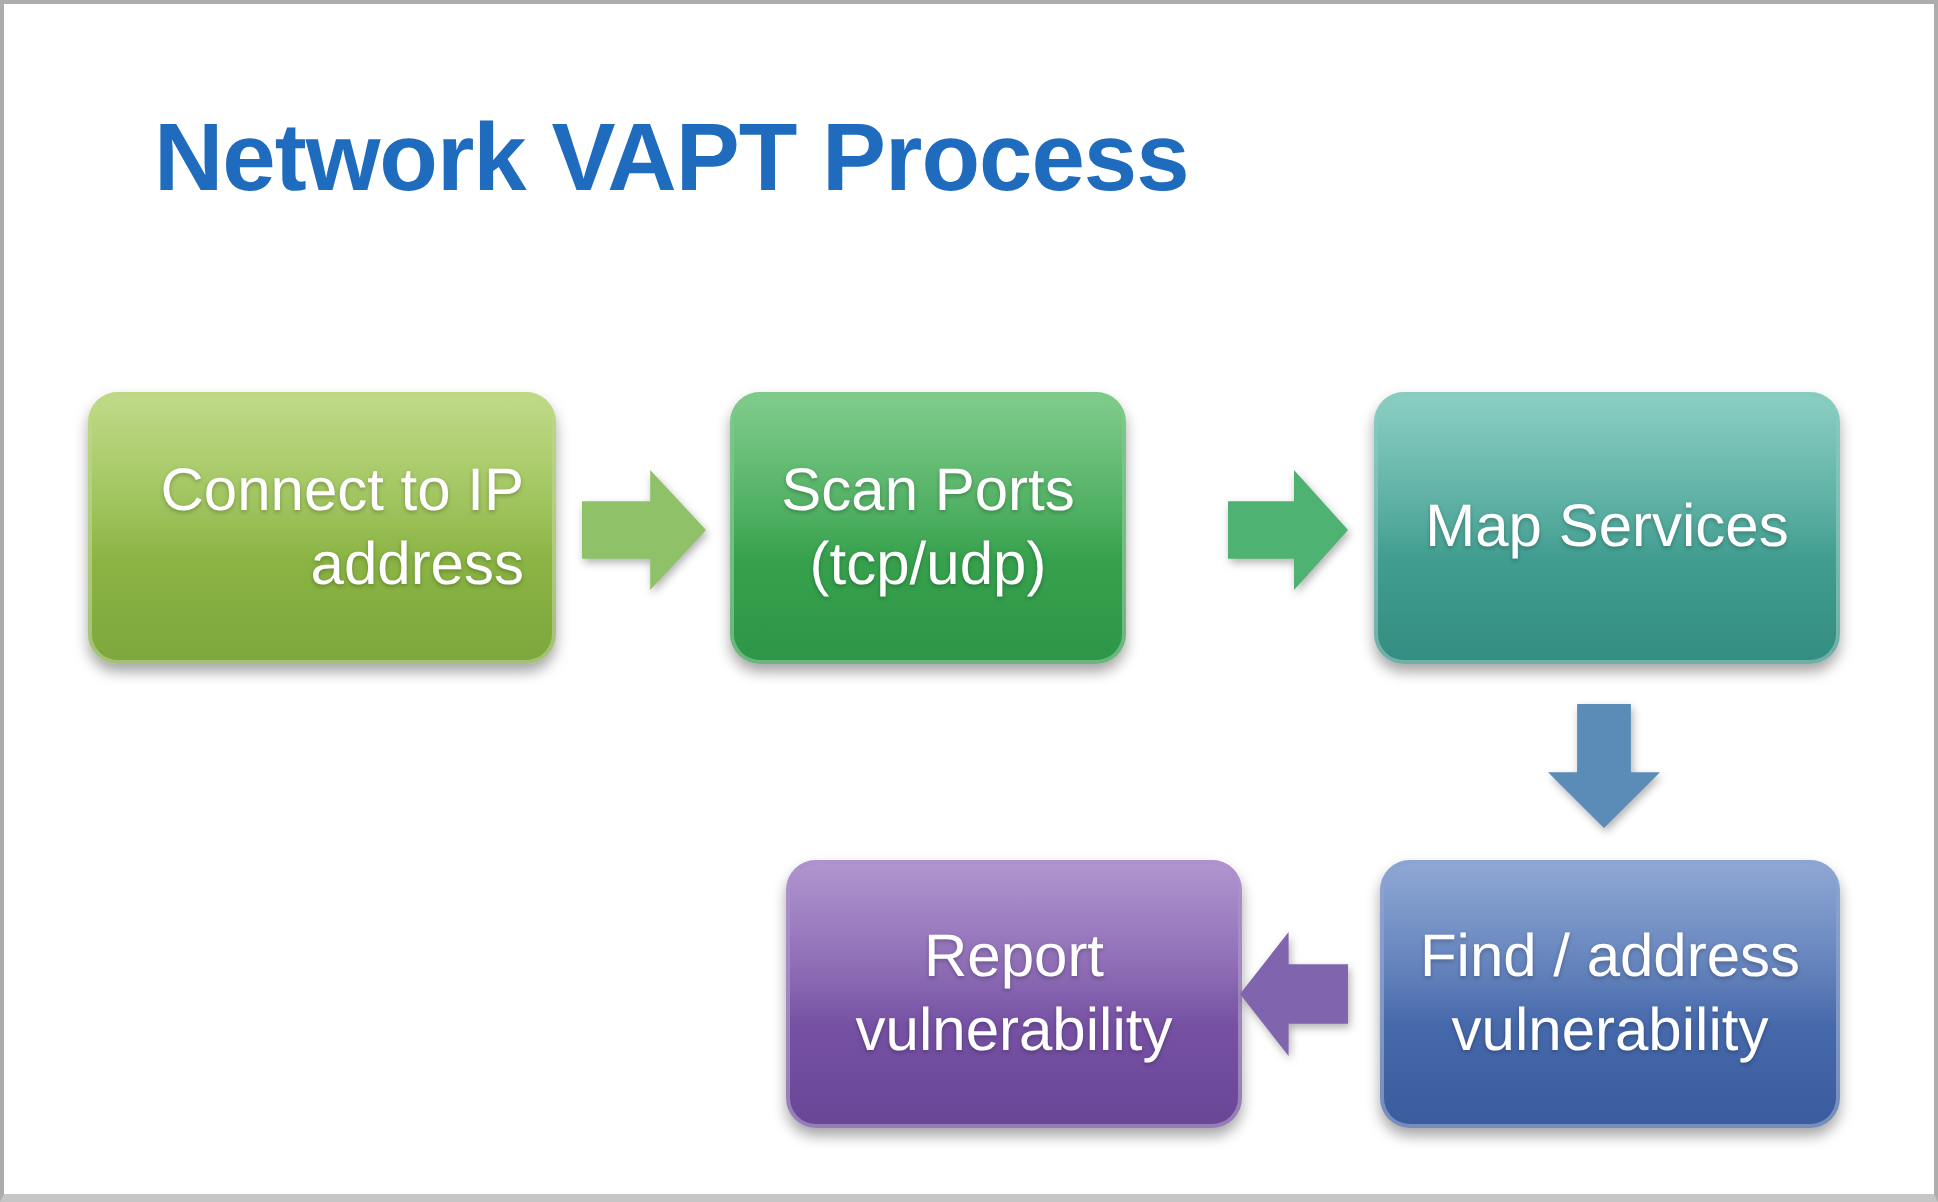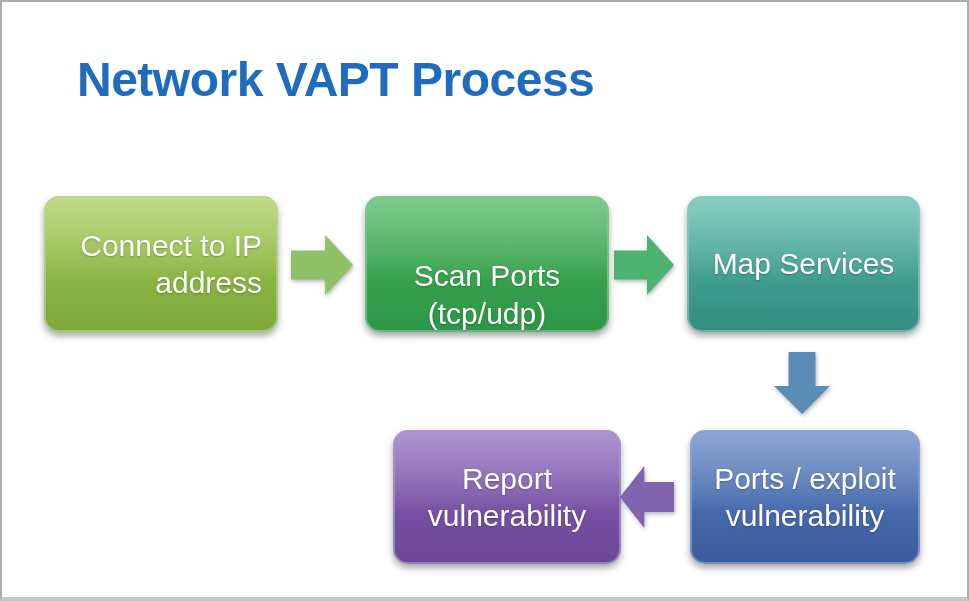--- a/index.html
+++ b/index.html
@@ -56,21 +56,21 @@
   }
   .step-label {
     position: relative;
     z-index: 1;
     text-shadow: 0 1px 2px rgba(0,0,0,0.25);
   }
   
   .row1 { top: 194px; height: 136px; }
   .row2 { top: 428px; height: 134px; }
   .step-1 { left: 42px;  width: 234px; }
-  .step-2 { left: 363px; width: 244px; align-items: flex-end; }
+  .step-2 { left: 363px; width: 198px; }
   .step-3 { left: 685px; width: 233px; justify-content: center; }
   .step-4 { left: 688px; width: 230px; }
   .step-5 { left: 365px; width: 228px; margin-left: 26px; }
 
   .arrow-wrap {
     position: absolute;
     filter: drop-shadow(1px 2px 2px rgba(0,0,0,0.30));
   }
   .arrow {
     width: 100%;
@@ -118,16 +118,16 @@
 
   <div class="step row2 step-5" style="background: linear-gradient(rgb(138, 99, 184) 0%, rgb(106, 70, 151) 100%);">
     <span class="step-label">Report vulnerability</span>
   </div>
 
   <div class="arrow-wrap conn-4">
     <div class="arrow arrow-left" style="background: rgb(128, 100, 174);"></div>
   </div>
 
   <div class="step row2 step-4" style="background: linear-gradient(rgb(90, 126, 192) 0%, rgb(58, 92, 158) 100%);">
-    <span class="step-label">Ports / exploit vulnerability</span>
+    <span class="step-label">Find / address vulnerability</span>
   </div>
 
 </div>
 
 </body></html>

